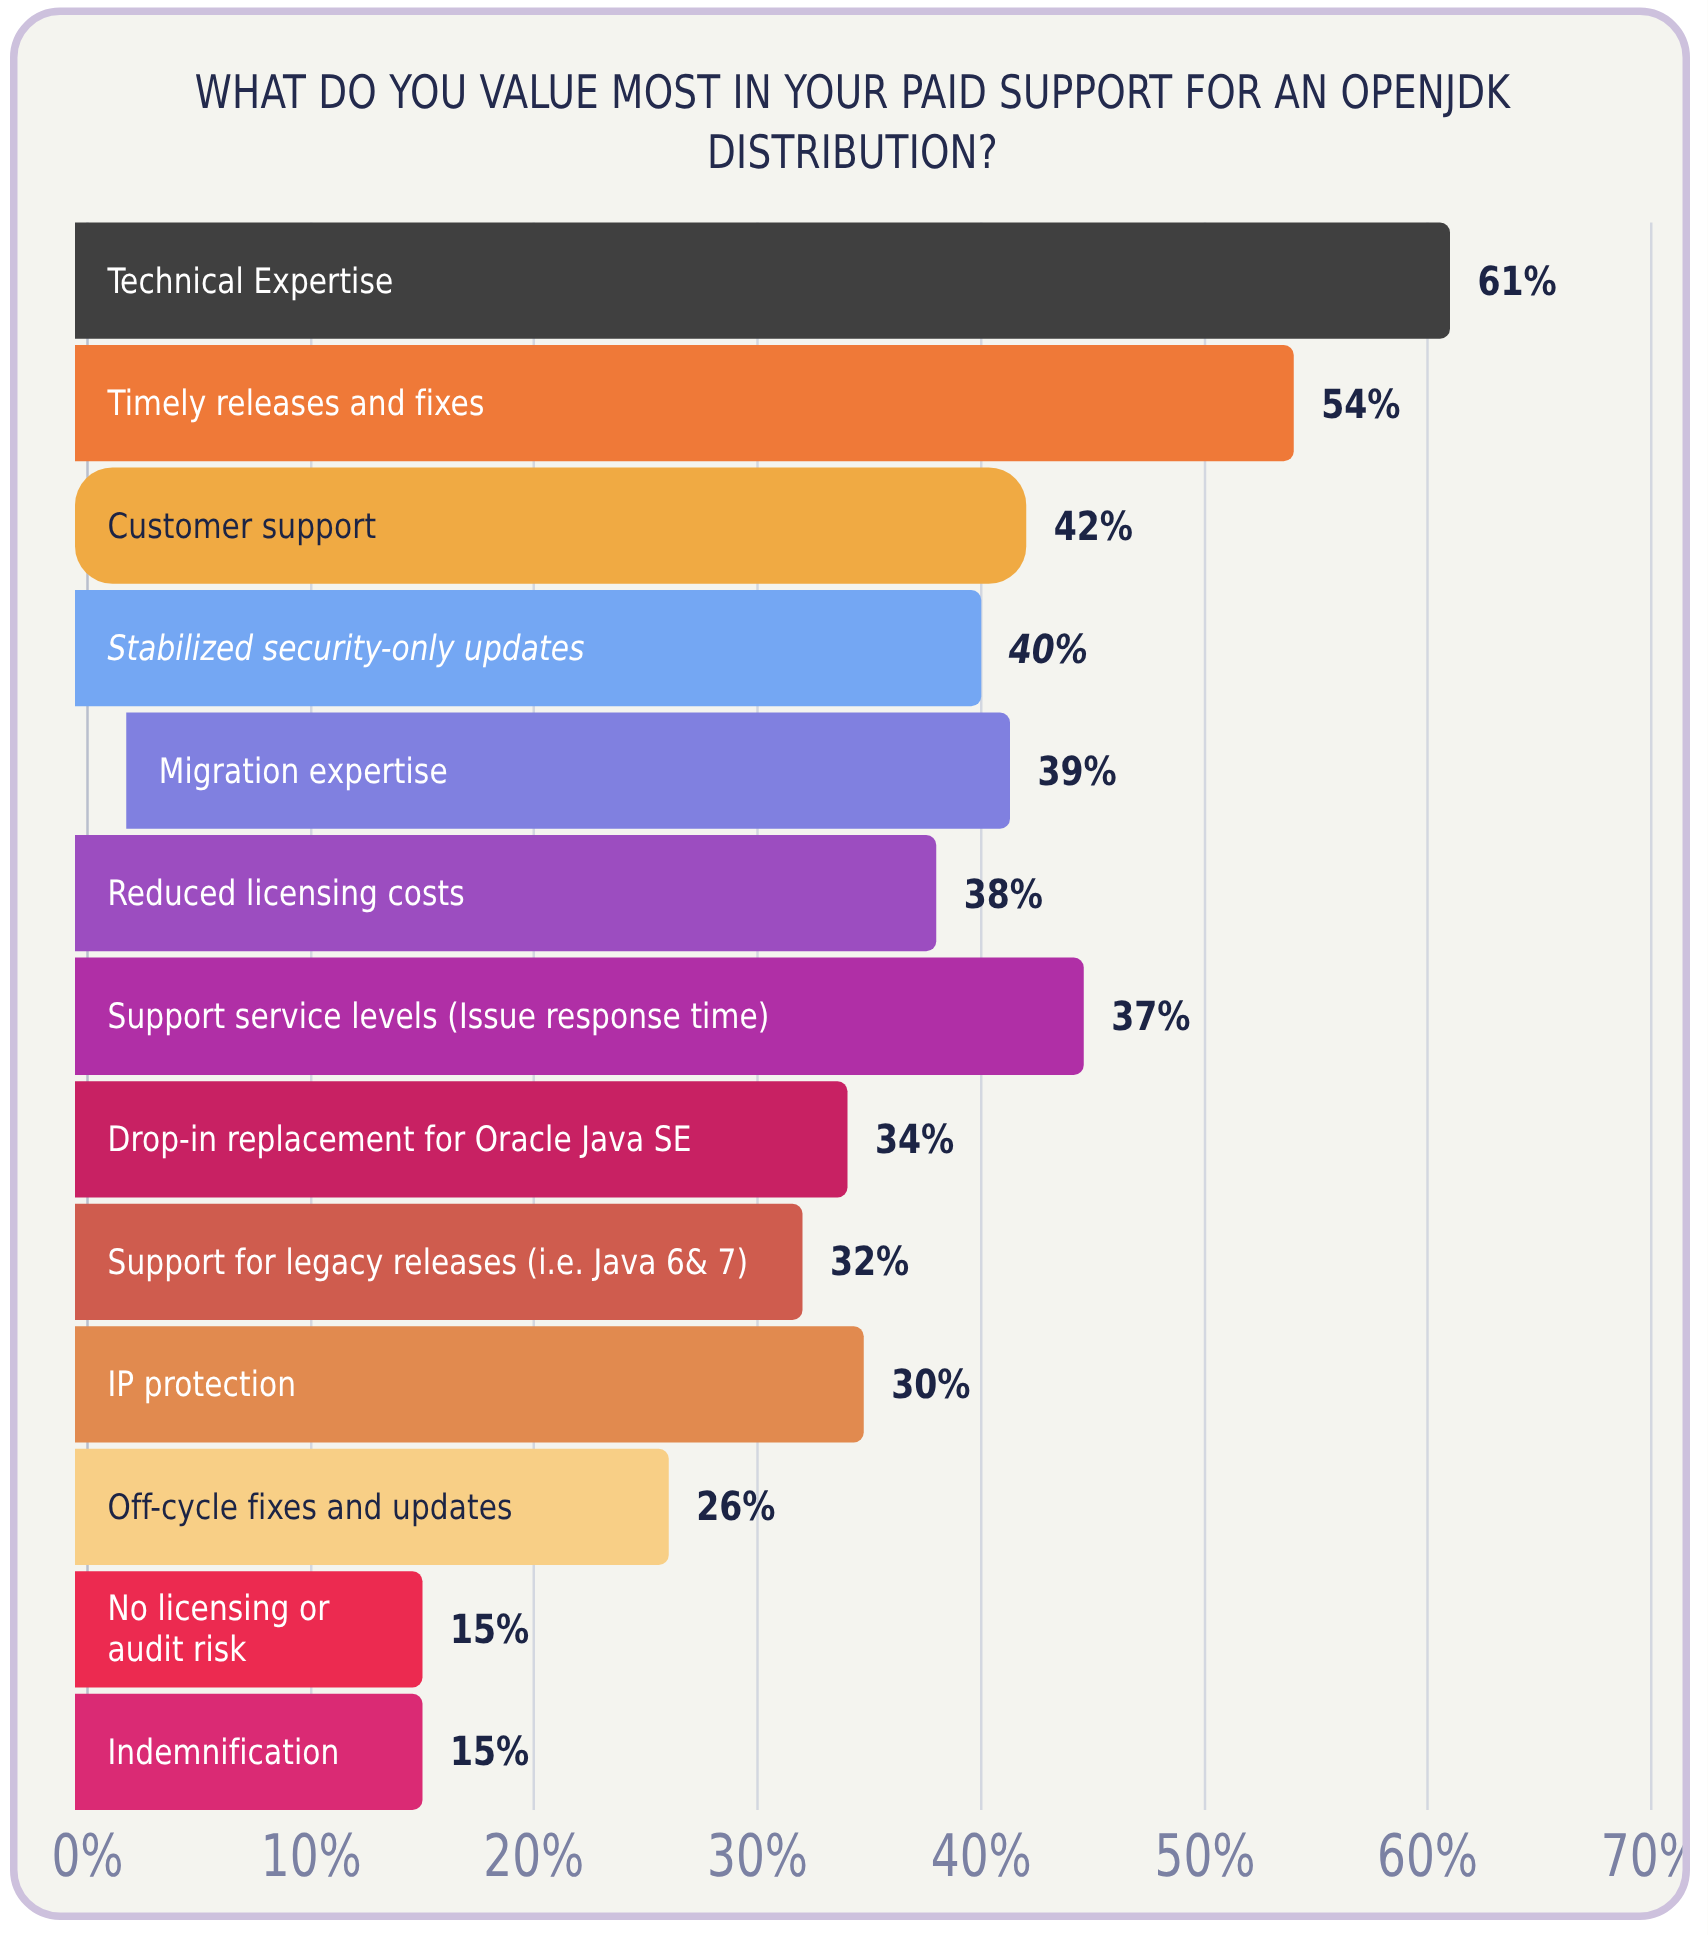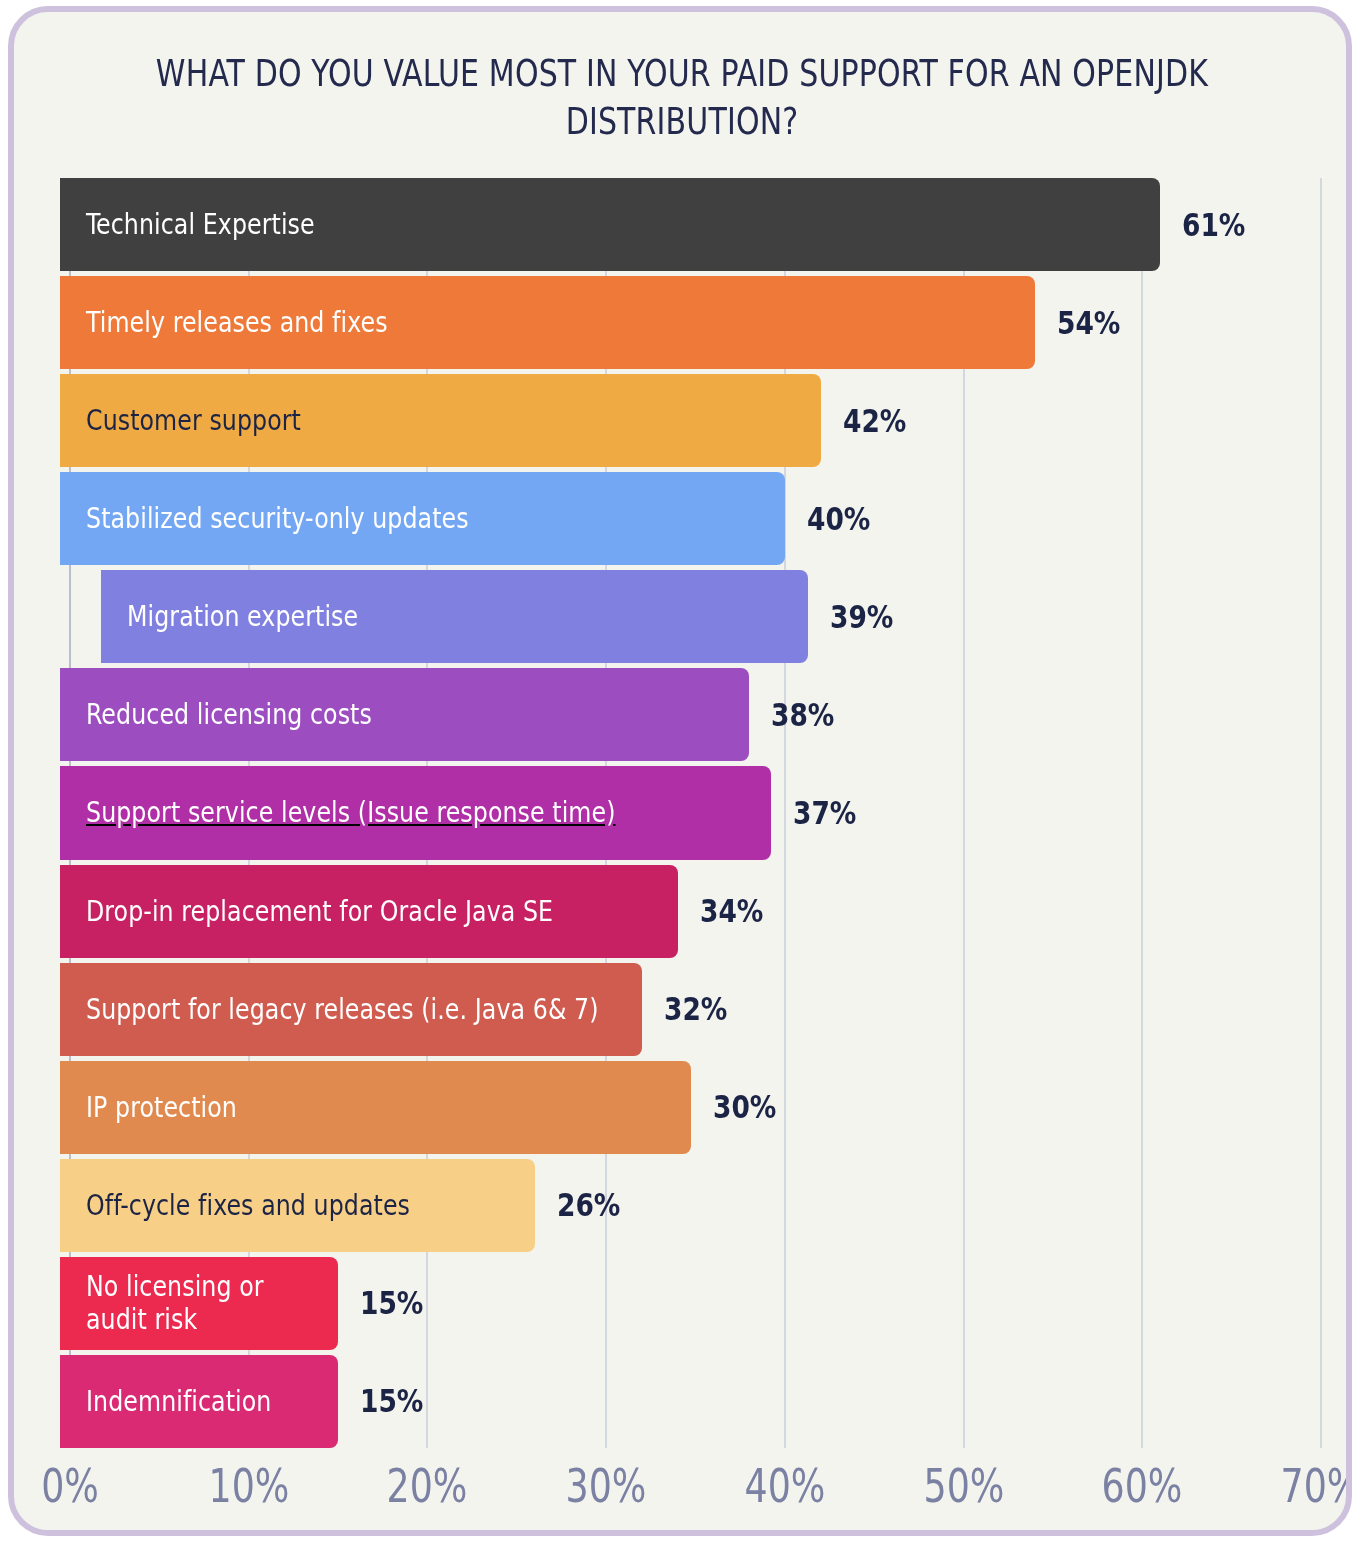--- a/index.html
+++ b/index.html
@@ -155,45 +155,45 @@
           </div>
           <span class="bar-value">61%</span>
         </div>
         <div class="bar-row" style="top: 98.0769px; height: 93.0769px;">
           <div class="bar" style="width: 975.057px; background: rgb(239, 121, 56);">
             <span class="bar-label" style="color: rgb(255, 255, 255);">Timely releases and fixes</span>
           </div>
           <span class="bar-value">54%</span>
         </div>
         <div class="bar-row" style="top: 196.154px; height: 93.0769px;">
-          <div class="bar" style="width: 760.6px; background: rgb(240, 170, 67);">
+          <div class="bar" style="width: 760.6px; background: rgb(240, 170, 67); border-radius: 30px;">
             <span class="bar-label" style="color: rgb(28, 36, 69);">Customer support</span>
           </div>
           <span class="bar-value">42%</span>
         </div>
-        <div class="bar-row" style="top: 294.231px; height: 93.0769px;">
+        <div class="bar-row" style="top: 294.231px; height: 93.0769px; font-style: italic;">
           <div class="bar" style="width: 724.857px; background: rgb(116, 167, 243);">
             <span class="bar-label" style="color: rgb(255, 255, 255);">Stabilized security-only updates</span>
           </div>
           <span class="bar-value">40%</span>
         </div>
         <div class="bar-row" style="top: 392.308px; height: 93.0769px;">
           <div class="bar" style="width: 706.986px; background: rgb(128, 128, 224); margin-left: 41px;">
             <span class="bar-label" style="color: rgb(255, 255, 255);">Migration expertise</span>
           </div>
           <span class="bar-value">39%</span>
         </div>
         <div class="bar-row" style="top: 490.385px; height: 93.0769px;">
           <div class="bar" style="width: 689.114px; background: rgb(156, 77, 192);">
             <span class="bar-label" style="color: rgb(255, 255, 255);">Reduced licensing costs</span>
           </div>
           <span class="bar-value">38%</span>
         </div>
         <div class="bar-row" style="top: 588.462px; height: 93.0769px;">
-          <div class="bar" style="width: 711px; background: rgb(176, 47, 166); text-decoration: underline;">
+          <div class="bar" style="width: 807px; background: rgb(176, 47, 166);">
             <span class="bar-label" style="color: rgb(255, 255, 255);">Support service levels (Issue response time)</span>
           </div>
           <span class="bar-value">37%</span>
         </div>
         <div class="bar-row" style="top: 686.538px; height: 93.0769px;">
           <div class="bar" style="width: 617.629px; background: rgb(200, 33, 99);">
             <span class="bar-label" style="color: rgb(255, 255, 255);">Drop-in replacement for Oracle Java SE</span>
           </div>
           <span class="bar-value">34%</span>
         </div>

